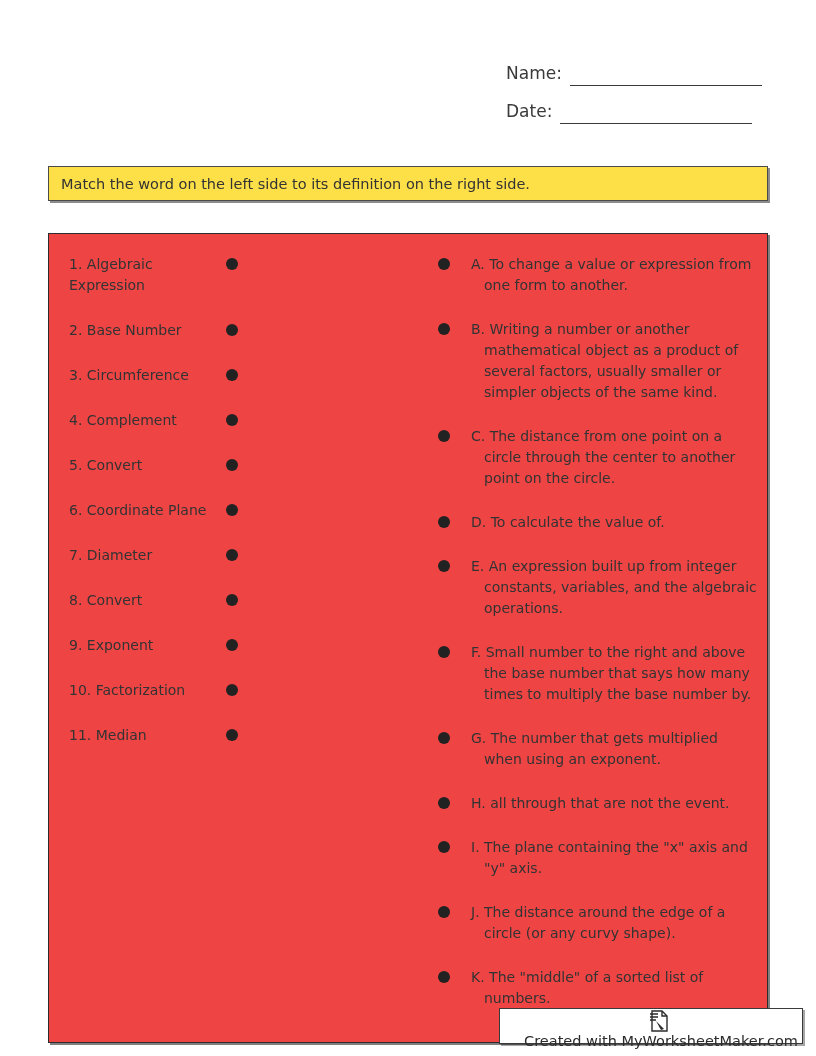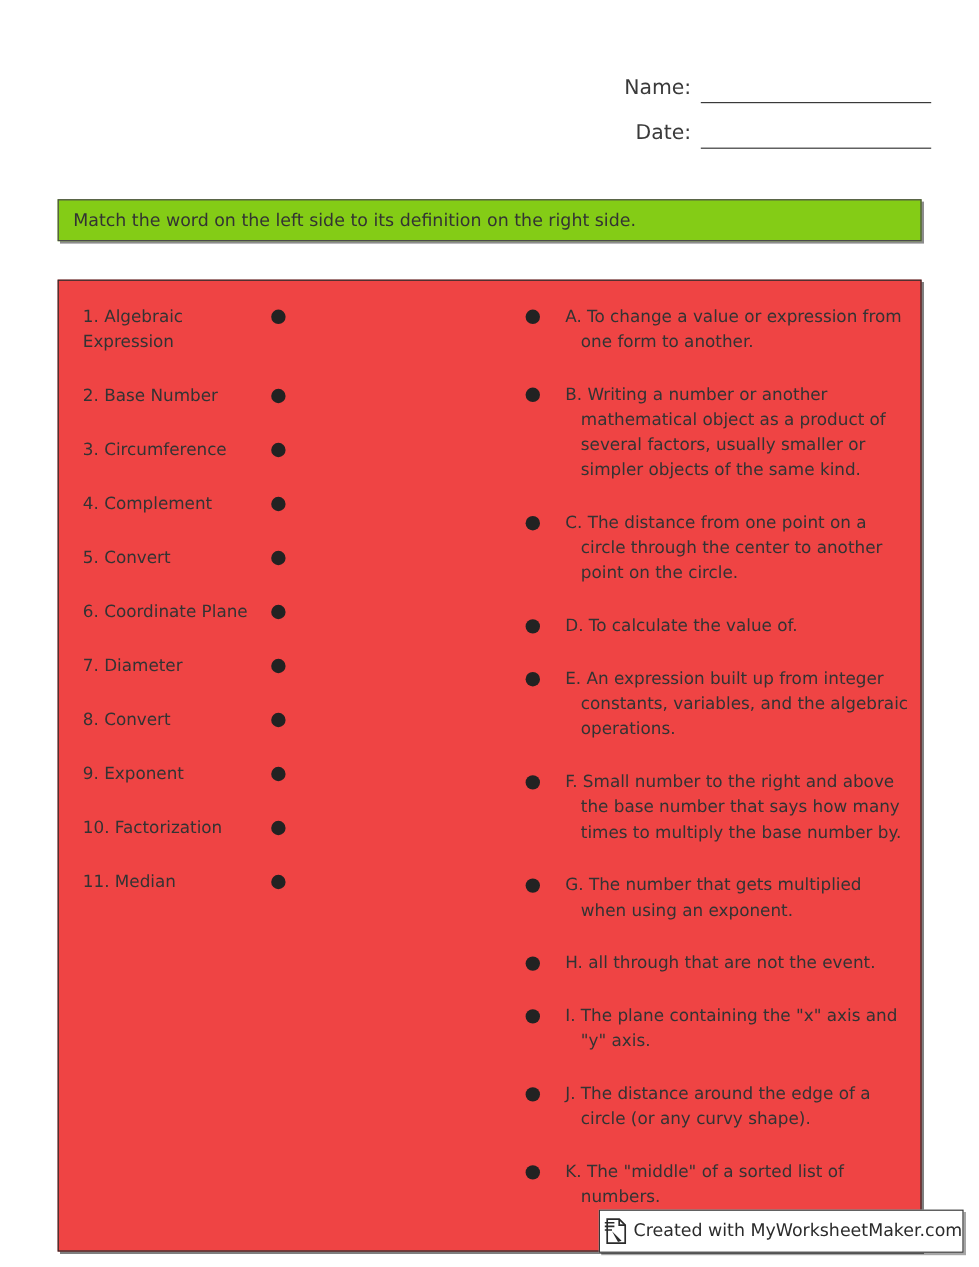--- a/index.html
+++ b/index.html
@@ -38,21 +38,20 @@
   }
   .namedate {
     position: absolute;
     left: 506px;
     top: 48px;
     width: 270px;
   }
   .nd-row {
     display: flex;
     align-items: flex-end;
-    justify-content: flex-end;
     height: 38px;
   }
   .nd-label {
     font-size: 17px;
     color: #3a3a3a;
     padding-bottom: 3px;
     white-space: nowrap;
   }
   .nd-line {
     width: 192px;
@@ -63,21 +62,21 @@
 
   
   .instruction-box {
     position: absolute;
     left: 48px;
     top: 166px;
     width: 720px;
     height: 35px;
     box-sizing: border-box;
     border: 1px solid #4a4a4a;
-    background: #84cc16;
+    background: #fde047;
     box-shadow: 2px 2px 0 rgba(0,0,0,0.45);
     display: flex;
     align-items: center;
   }
   .instruction-text {
     font-size: 14.5px;
     color: #333333;
     padding-left: 12px;
   }
 
@@ -180,22 +179,23 @@
     left: 499px;
     top: 1008px;
     width: 304px;
     height: 36px;
     box-sizing: border-box;
     border: 1px solid #3a3a3a;
     background: #ffffff;
     box-shadow: 2px 2px 0 rgba(0,0,0,0.35);
     display: flex;
     align-items: center;
-    padding-left: 2px;
+    padding-left: 20px;
     z-index: 5;
+    flex-direction: column;
   }
   .badge-logo {
     width: 22px;
     height: 24px;
     flex: 0 0 auto;
     margin-right: 4px;
     display: flex;
     align-items: center;
     justify-content: center;
   }

